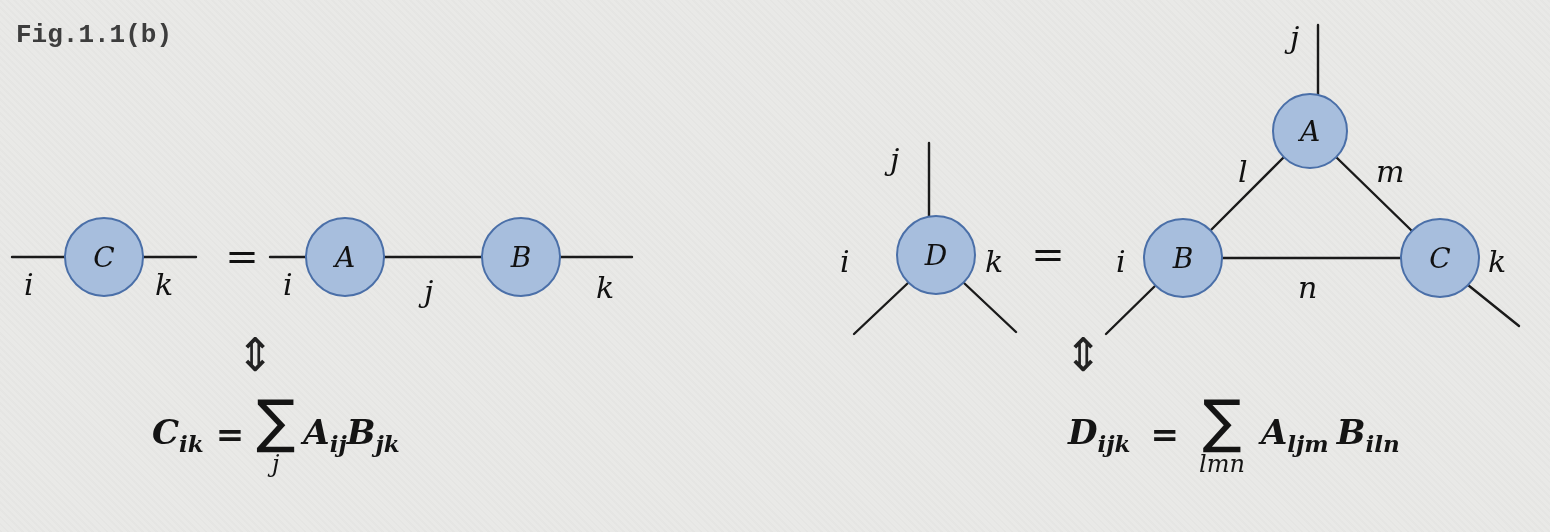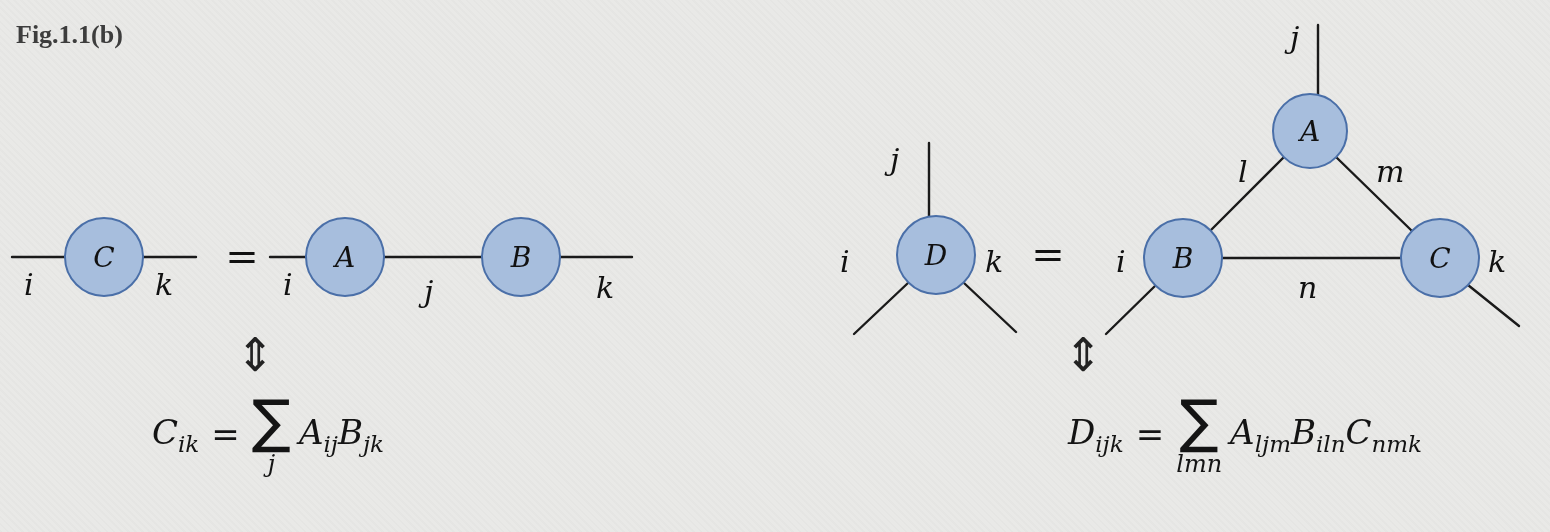--- a/index.html
+++ b/index.html
@@ -12,24 +12,24 @@
     position:relative; width:1550px; height:532px;
     background-color:var(--background,#e9e9e7);
     background-image:repeating-linear-gradient(45deg, rgba(0,0,0,0.015) 0 2px, transparent 2px 5px);
   }
   svg.diagram { position:absolute; left:0; top:0; }
   .edge { stroke:var(--line,#1a1a1a); stroke-width:2.4; stroke-linecap:round; fill:none; }
   .node { fill:var(--node-fill,#a7bedd); stroke:var(--node-stroke,#4a6fa8); stroke-width:2; }
   .node-lbl { font-family:"DejaVu Serif",serif; font-style:italic; font-size:28px; fill:var(--text,#111); text-anchor:middle; }
   .edge-lbl { font-family:"DejaVu Serif",serif; font-style:italic; font-size:30px; fill:var(--text,#111); }
   .eq-sign { font-family:"DejaVu Serif",serif; font-size:40px; fill:var(--text,#111); text-anchor:middle; }
-  .fig-label { position:absolute; font-family:Liberation Serif, serif; font-weight:700; font-size:26px; color:var(--fig-label,#3d3d3d);text-align:center; }
+  .fig-label { position:absolute; font-family:Liberation Mono, monospace; font-weight:700; font-size:26px; color:var(--fig-label,#3d3d3d);text-align:center; }
   .arrow { position:absolute; font-family:"DejaVu Sans",sans-serif; font-size:46px; color:#222; line-height:1; }
   .equation { position:absolute; display:flex; align-items:center; font-family:"DejaVu Serif",serif; font-style:italic; font-size:34px; color:#141414; }
-  .eq-piece { white-space:nowrap; }
+  .eq-piece { white-space:nowrap;font-weight:bold; }
   .eq-piece sub { font-size:23px; }
   .eq-eq { font-style:normal; margin:0 12px; }
   .eq-sum { display:flex; flex-direction:column; align-items:center; margin:0 8px 0 0; }
   .eq-sigma { font-family:"DejaVu Sans",sans-serif; font-style:normal; font-size:58px; line-height:1; }
   .eq-sumsub { font-family:"DejaVu Serif",serif; font-style:italic; font-size:24px; line-height:1; margin-top:2px; }
 </style>
 </head>
 <body>
 
 <div class="canvas">
@@ -96,25 +96,24 @@
     <span class="eq-piece"><span>C</span><sub>ik</sub></span>
     <span class="eq-piece eq-eq">=</span>
     <span class="eq-sum">
       <span class="eq-sigma">∑</span>
       <span class="eq-sumsub">j</span>
     </span>
     <span class="eq-piece"><span>A</span><sub>ij</sub></span>
     <span class="eq-piece"><span>B</span><sub>jk</sub></span>
   </div>
 
-  <div class="equation" style="left:1068px; top:392px;">
+  <div class="equation" style="left:1068px; top:392px;gap:8px;">
     <span class="eq-piece"><span>D</span><sub>ijk</sub></span>
     <span class="eq-piece eq-eq">=</span>
     <span class="eq-sum">
       <span class="eq-sigma">∑</span>
       <span class="eq-sumsub">lmn</span>
     </span>
     <span class="eq-piece"><span>A</span><sub>ljm</sub></span>
     <span class="eq-piece"><span>B</span><sub>iln</sub></span>
-    <span class="eq-piece"><span>C</span><sub>nmk</sub></span>
   </div>
 
 </div>
 
 </body></html>

